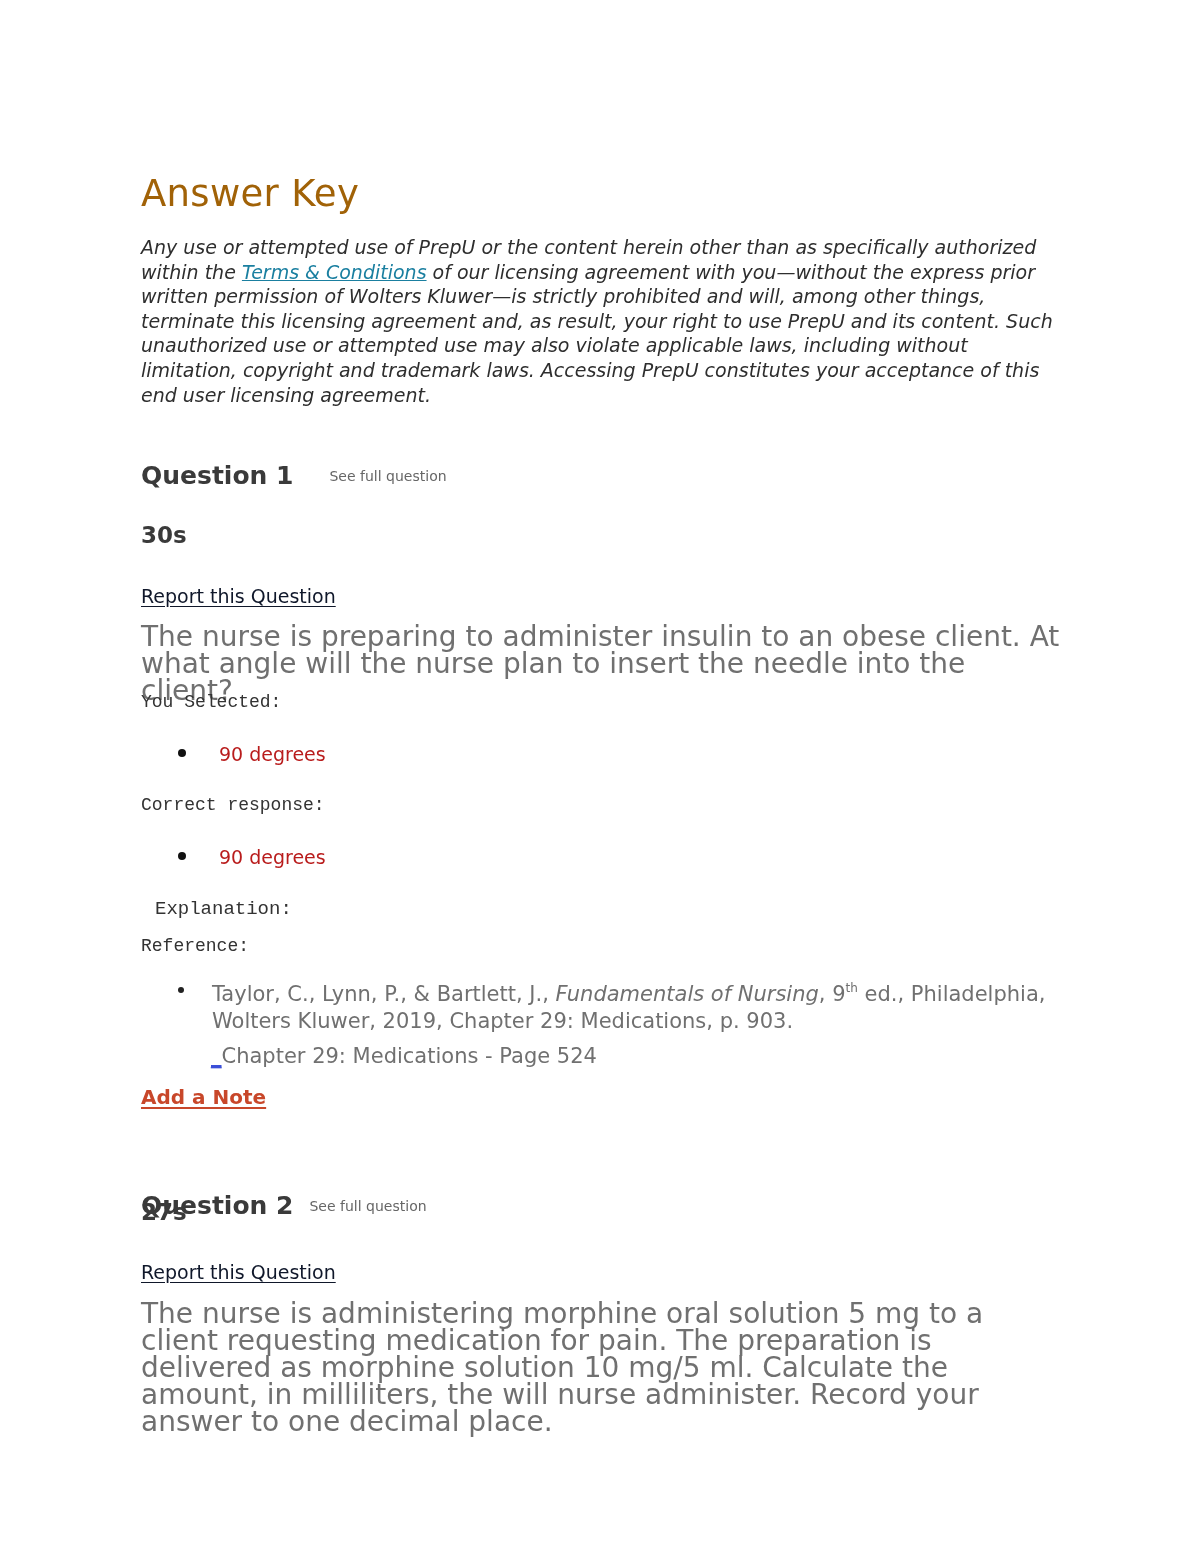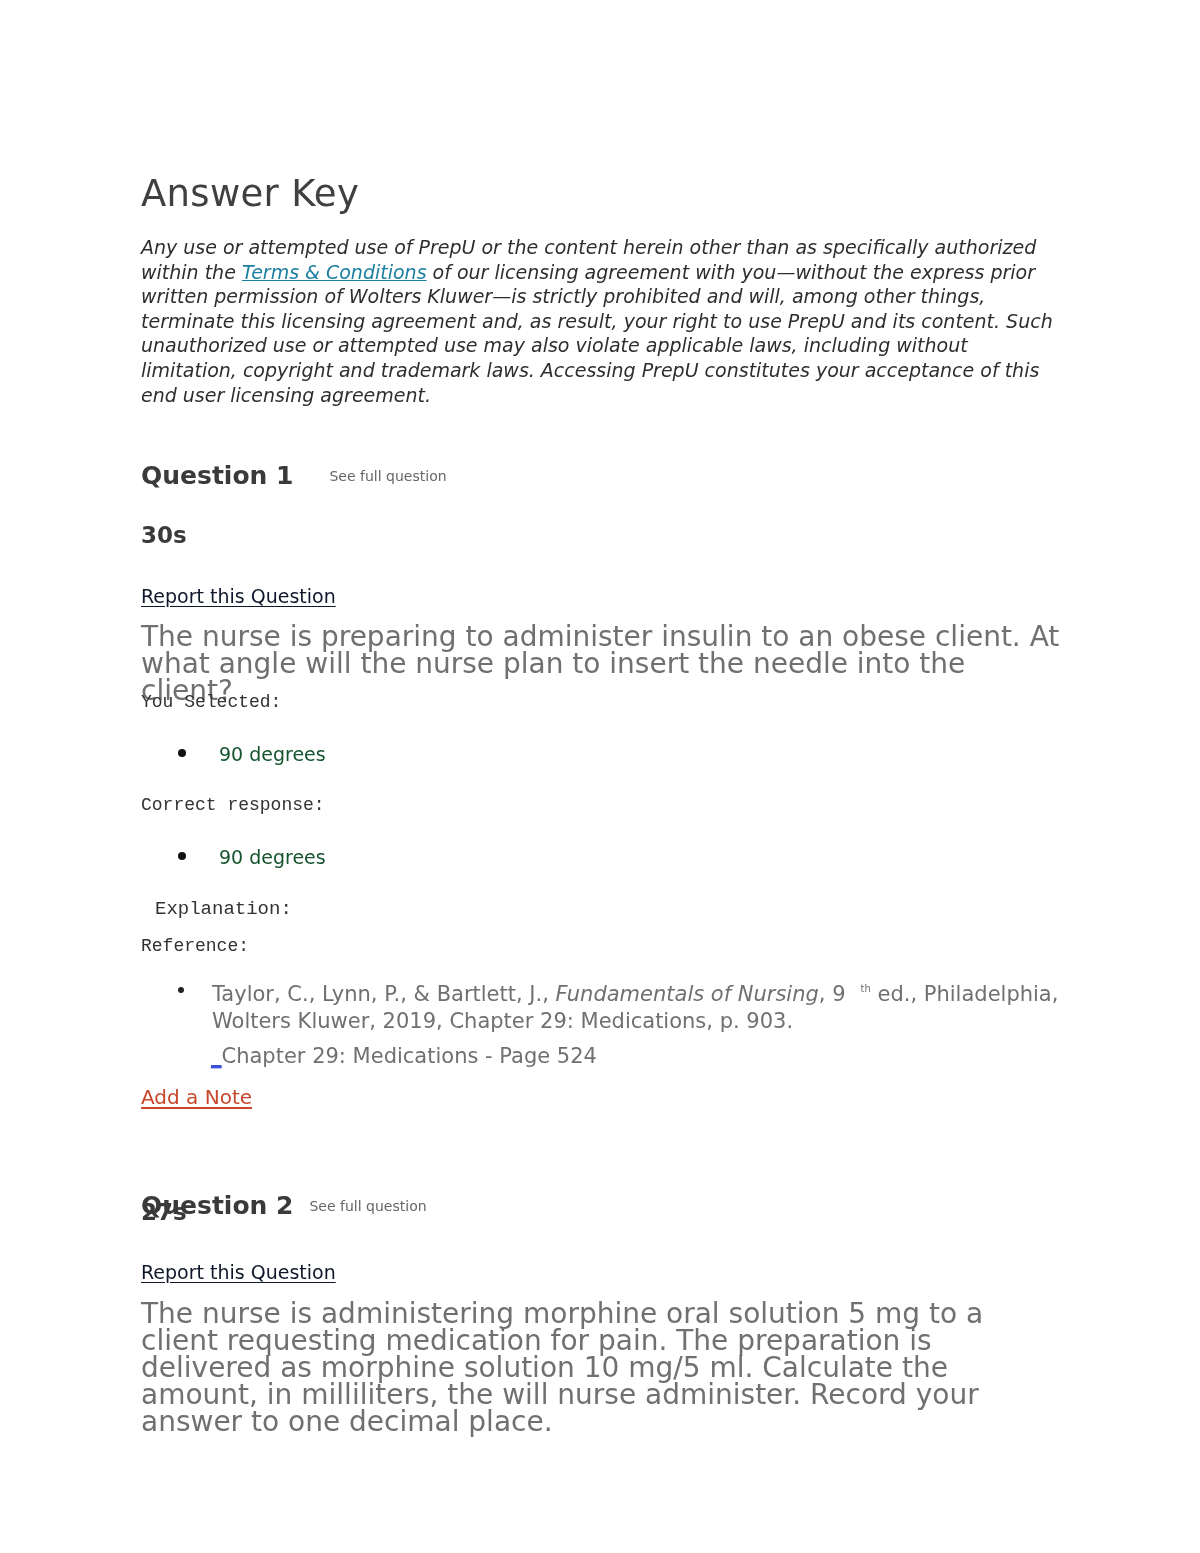--- a/index.html
+++ b/index.html
@@ -20,21 +20,21 @@
       left: 141px;
       top: 0;
       width: 920px;
     }
     .abs { position: absolute; left: 0; white-space: nowrap; }
 
     .title {
       top: 172px;
       font-size: 37px;
       font-weight: normal;
-      color: #404040;
+      color: #a16207;
       letter-spacing: 0.3px;
     }
     .disclaimer {
       top: 235px;
       width: 915px;
       font-size: 19px;
       font-style: italic;
       line-height: 24.6px;
       color: #2e2e2e;
       white-space: normal;
@@ -74,21 +74,21 @@
       white-space: normal;
       width: 920px;
     }
     .label {
       font-size: 18px;
       color: #333333;
       font-family: Liberation Mono, monospace;
     }
     .answer {
       font-size: 19px;
-      color: #14532d;
+      color: #b91c1c;
       left: 78px;
     }
     .bullet-dot {
       position: absolute;
       left: 37px;
       width: 8px;
       height: 8px;
       border-radius: 50%;
       background: #111;
     }
@@ -102,23 +102,22 @@
     }
     .ref-text {
       left: 71px;
       font-size: 21px;
       color: #707070;
       line-height: 27px;
       white-space: normal;
       width: 860px;
     }
     .ref-text sup {
-      font-size: 10px;
+      font-size: 12px;
       vertical-align: 9px;
-      margin-left: 15px;
     }
     .chapter-link {
       left: 71px;
       font-size: 21px;
       color: #707070;
     }
     .chapter-link .tick {
       color: #3b4fd8;
       text-decoration: underline;
     }
@@ -158,21 +157,21 @@
 
   <div class="abs label" style="top:898px; left:14px; font-size:19px;">Explanation:</div>
 
   <div class="abs label" style="top:936px;">Reference:</div>
 
   <div class="ref-bullet" style="top:987px;"></div>
   <div class="abs ref-text" style="top:975px;"><span>Taylor, C., Lynn, P., &amp; Bartlett, J., </span><em>Fundamentals of Nursing</em><span>, 9</span><sup>th</sup><span> ed., Philadelphia, Wolters Kluwer, 2019, Chapter 29: Medications, p. 903.</span></div>
 
   <div class="abs chapter-link" style="top:1044px; left:70px;"><span class="tick">_</span><span>Chapter 29: Medications - Page 524</span></div>
 
-  <div class="abs add-note" style="top:1085px;">Add a Note</div>
+  <div class="abs add-note" style="top:1085px;font-weight:bold;">Add a Note</div>
 
   <div class="abs q-heading" style="top:1191px;"><span>Question 2</span><span class="see-full tight">See full question</span></div>
 
   <div class="abs timer" style="top:1199px;">27s</div>
 
   <div class="abs report-link" style="top:1261px;">Report this Question</div>
 
   <div class="abs question-text" style="top:1300px;">The nurse is administering morphine oral solution 5 mg to a client requesting medication for pain. The preparation is delivered as morphine solution 10 mg/5 ml. Calculate the amount, in milliliters, the will nurse administer. Record your answer to one decimal place.</div>
 
 </div>

